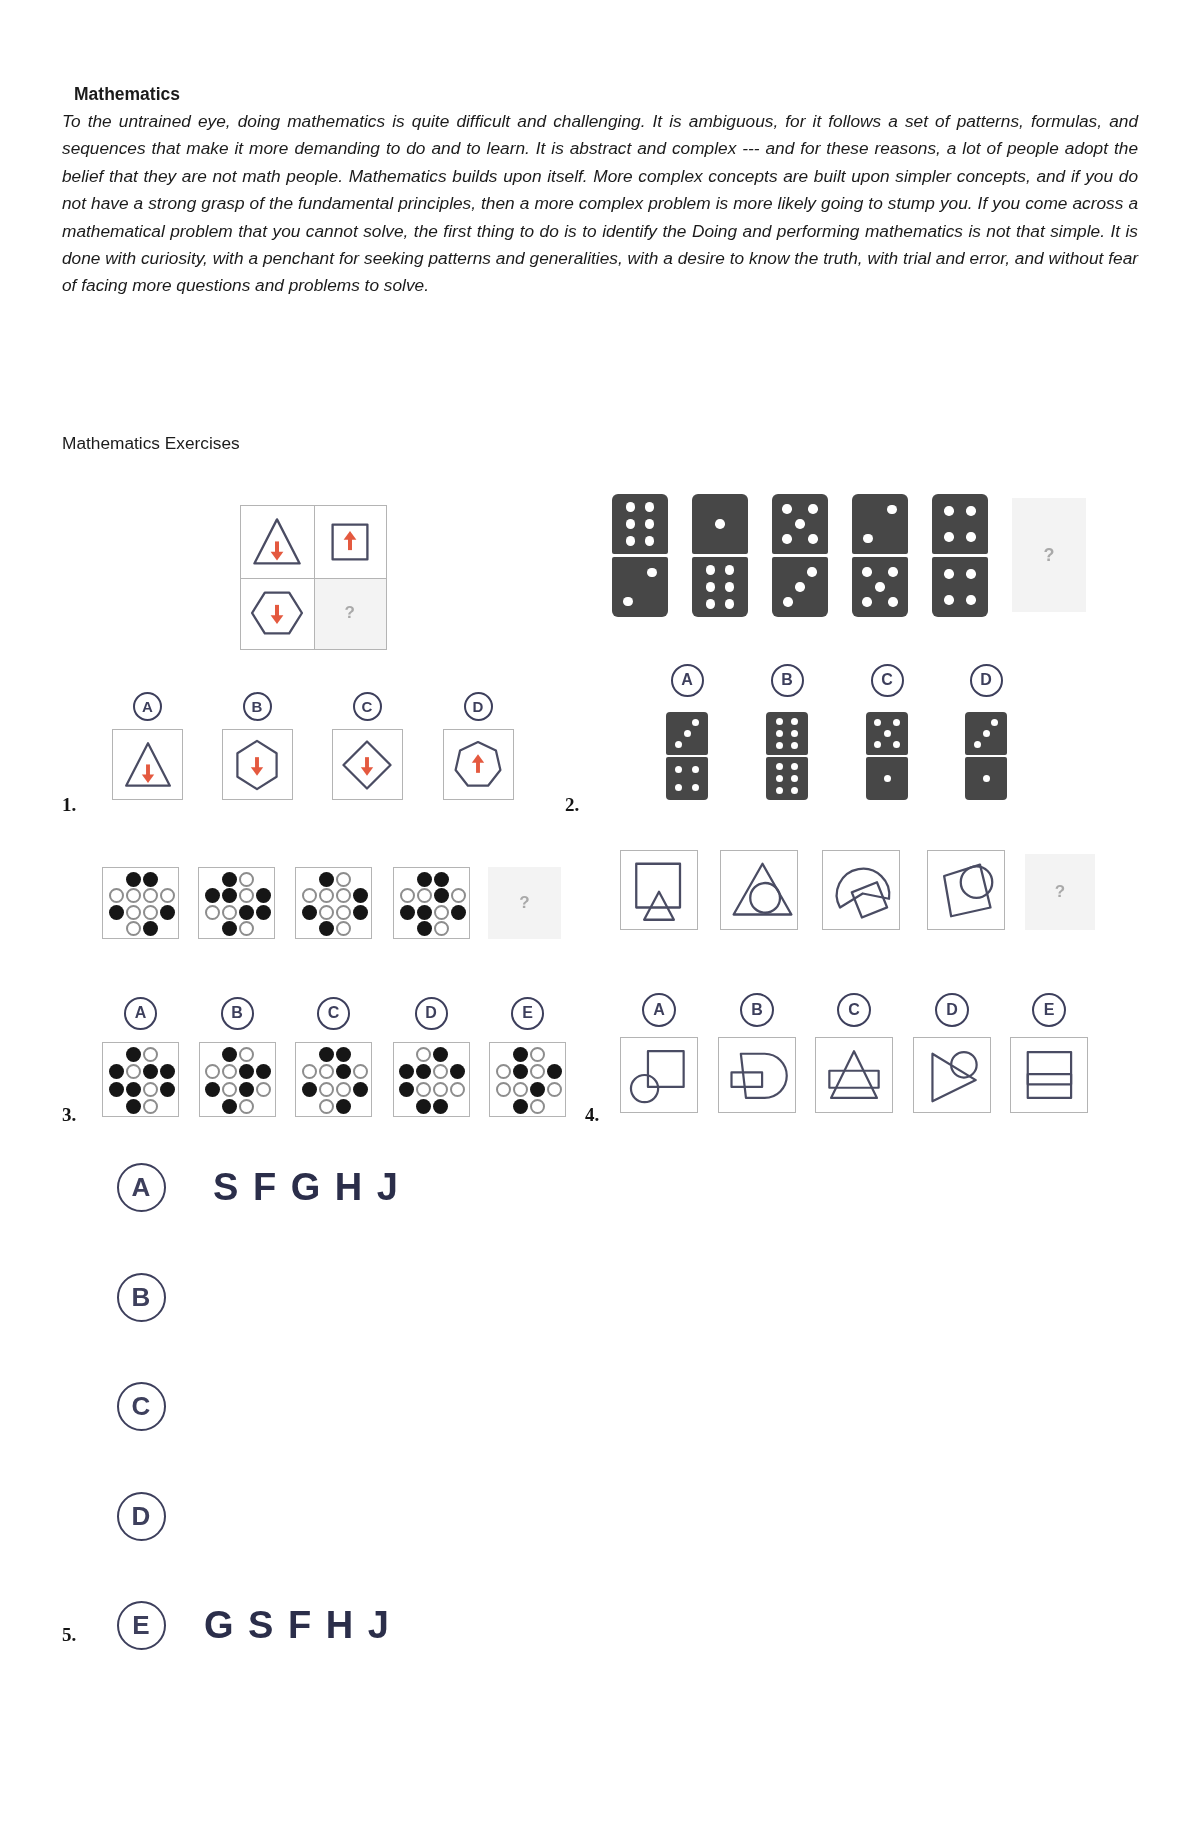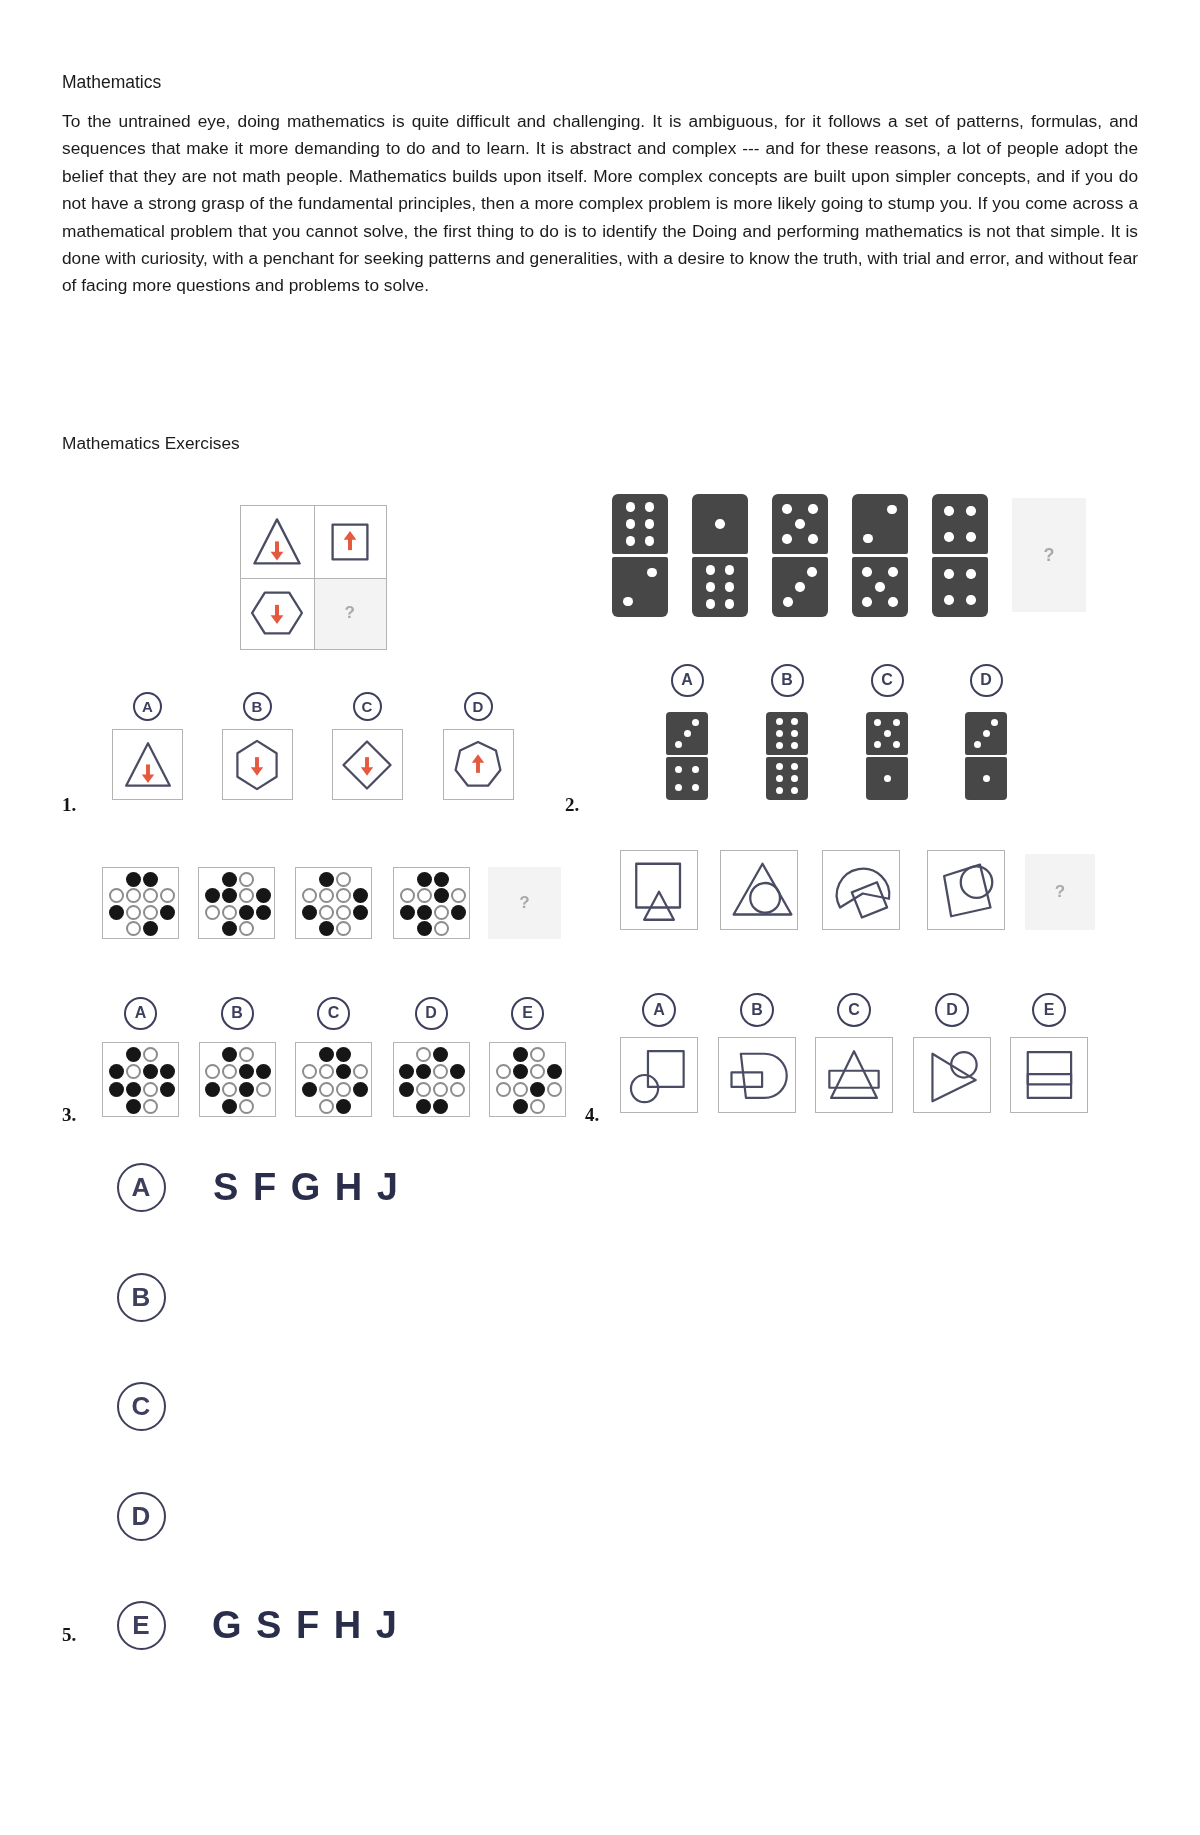--- a/index.html
+++ b/index.html
@@ -1,20 +1,20 @@
 <!DOCTYPE html>
 <html><head>
 <meta charset="utf-8">
 <style>
   html,body{margin:0;padding:0;background:#ffffff;}
   .page{position:relative;width:1200px;height:1835px;background:#ffffff;overflow:hidden;
         font-family:"Liberation Sans",sans-serif;color:#1b1b1b;}
-  .doc-title{position:absolute;left:62px;top:72px;margin:0;font-size:17.5px;font-weight:400;color:#1b1b1b;}
+  .doc-title{position:absolute;left:62px;top:72px;margin:12px;font-size:17.5px;font-weight:700;color:#1b1b1b;}
   .para{position:absolute;margin:0;font-size:17.3px;line-height:27.4px;text-align:justify;color:#1b1b1b;}
-  .p1{left:62px;top:108px;width:1076px;}
+  .p1{left:62px;top:108px;width:1076px;font-style:italic;}
   .p2{left:62px;top:361px;width:1076px;}
   .heading{position:absolute;left:62px;top:433px;font-size:17.3px;color:#1b1b1b;}
   .num-label{position:absolute;font-family:"Liberation Serif",serif;font-weight:700;font-size:19px;color:#141414;}
   .pip{position:absolute;border-radius:50%;}
 </style>
 </head>
 <body>
 
 <div id="page" class="page">
   <h1 class="doc-title">Mathematics</h1>
@@ -416,14 +416,14 @@
         <rect x="15" y="13" width="51" height="54"></rect>
         <rect x="15" y="39" width="51" height="12"></rect>
       </svg>
     </div>
     <div style="position: absolute; left: 116.5px; top: 1162.5px; width: 49px; height: 49px; box-sizing: border-box; border: 2.5px solid rgb(61, 63, 92); border-radius: 50%; color: rgb(61, 63, 92); display: flex; align-items: center; justify-content: center; font-weight: 700; font-size: 26px;">A</div>
     <div style="position: absolute; left: 213px; top: 1163px; height: 48px; font-size: 38px; font-weight: 700; color: rgb(43, 46, 74); line-height: 48px; white-space: nowrap; letter-spacing: 2px;">S F G H J</div>
     <div style="position: absolute; left: 116.5px; top: 1272.5px; width: 49px; height: 49px; box-sizing: border-box; border: 2.5px solid rgb(61, 63, 92); border-radius: 50%; color: rgb(61, 63, 92); display: flex; align-items: center; justify-content: center; font-weight: 700; font-size: 26px;">B</div>
     <div style="position: absolute; left: 116.5px; top: 1381.5px; width: 49px; height: 49px; box-sizing: border-box; border: 2.5px solid rgb(61, 63, 92); border-radius: 50%; color: rgb(61, 63, 92); display: flex; align-items: center; justify-content: center; font-weight: 700; font-size: 26px;">C</div>
     <div style="position: absolute; left: 116.5px; top: 1491.5px; width: 49px; height: 49px; box-sizing: border-box; border: 2.5px solid rgb(61, 63, 92); border-radius: 50%; color: rgb(61, 63, 92); display: flex; align-items: center; justify-content: center; font-weight: 700; font-size: 26px;">D</div>
     <div style="position: absolute; left: 116.5px; top: 1600.5px; width: 49px; height: 49px; box-sizing: border-box; border: 2.5px solid rgb(61, 63, 92); border-radius: 50%; color: rgb(61, 63, 92); display: flex; align-items: center; justify-content: center; font-weight: 700; font-size: 26px;">E</div>
-    <div style="position: absolute; left: 212px; top: 1601px; height: 48px; font-size: 38px; font-weight: 700; color: rgb(43, 46, 74); line-height: 48px; white-space: nowrap; letter-spacing: 2px;">G S F H J</div>
+    <div style="position: absolute; left: 204px; top: 1601px; height: 48px; font-size: 38px; font-weight: 700; color: rgb(43, 46, 74); line-height: 48px; white-space: nowrap; letter-spacing: 2px;">G S F H J</div>
   </div>
 
 </body></html>

